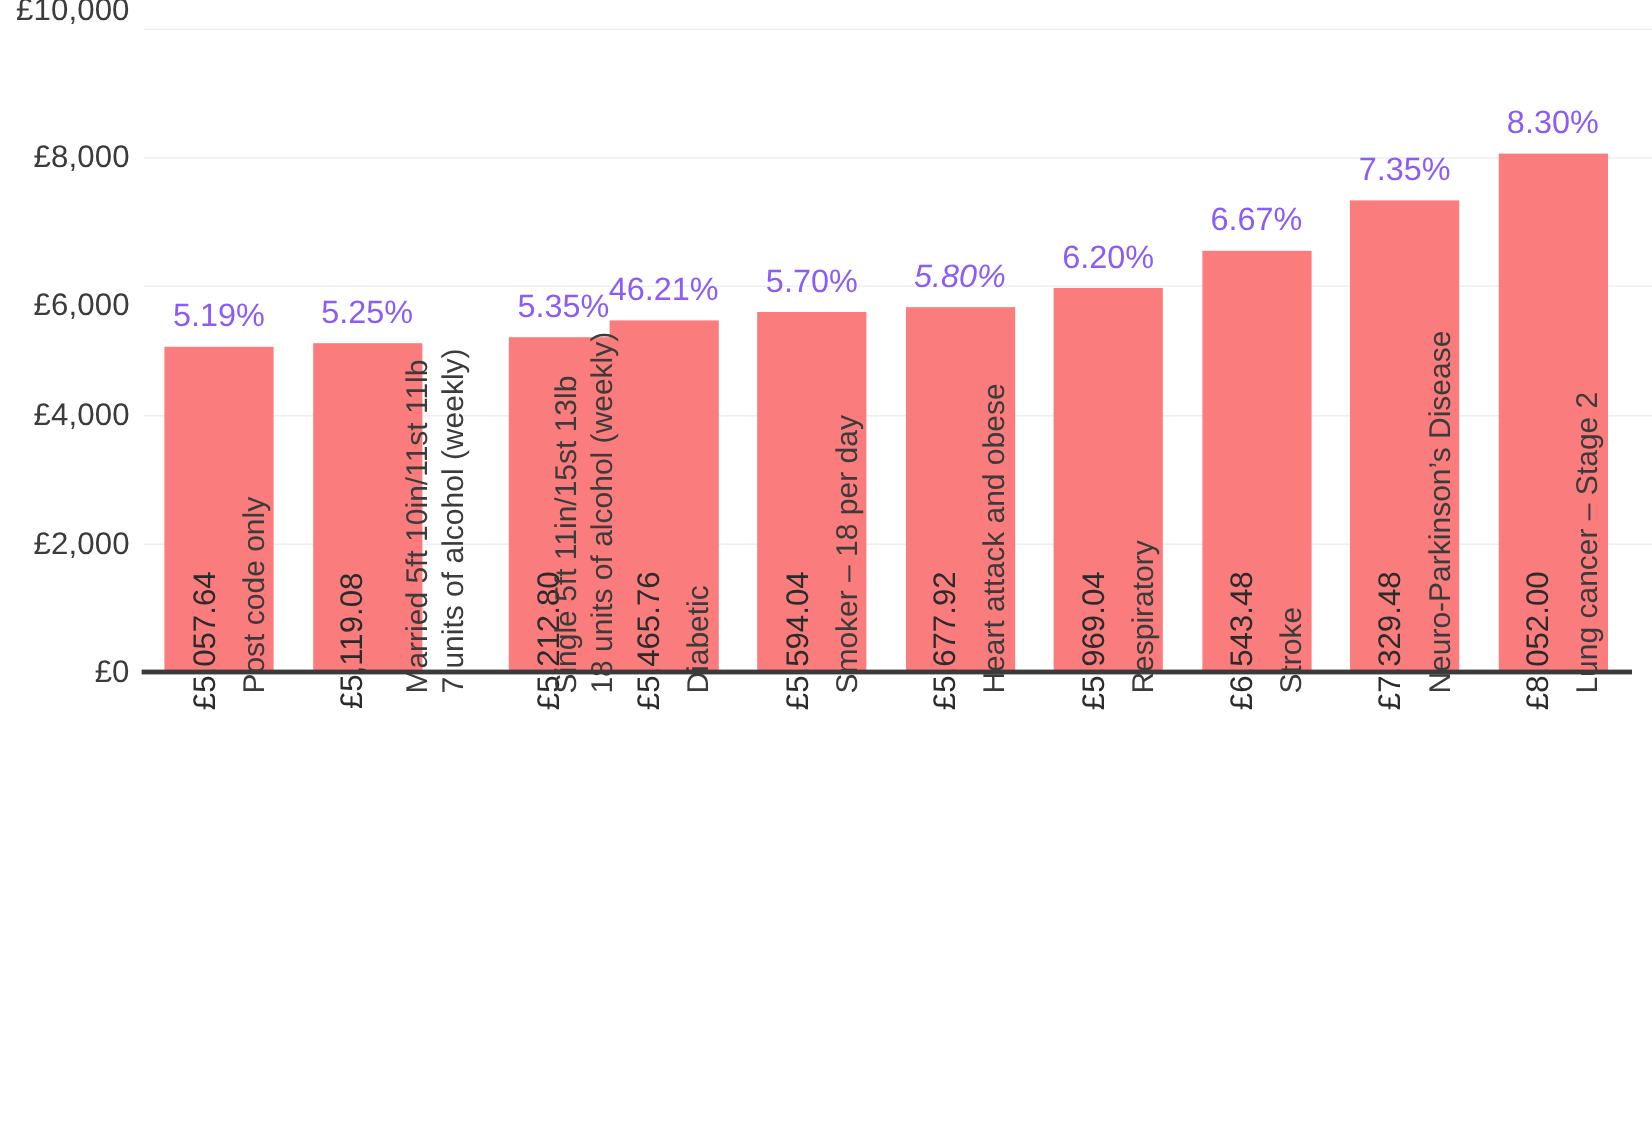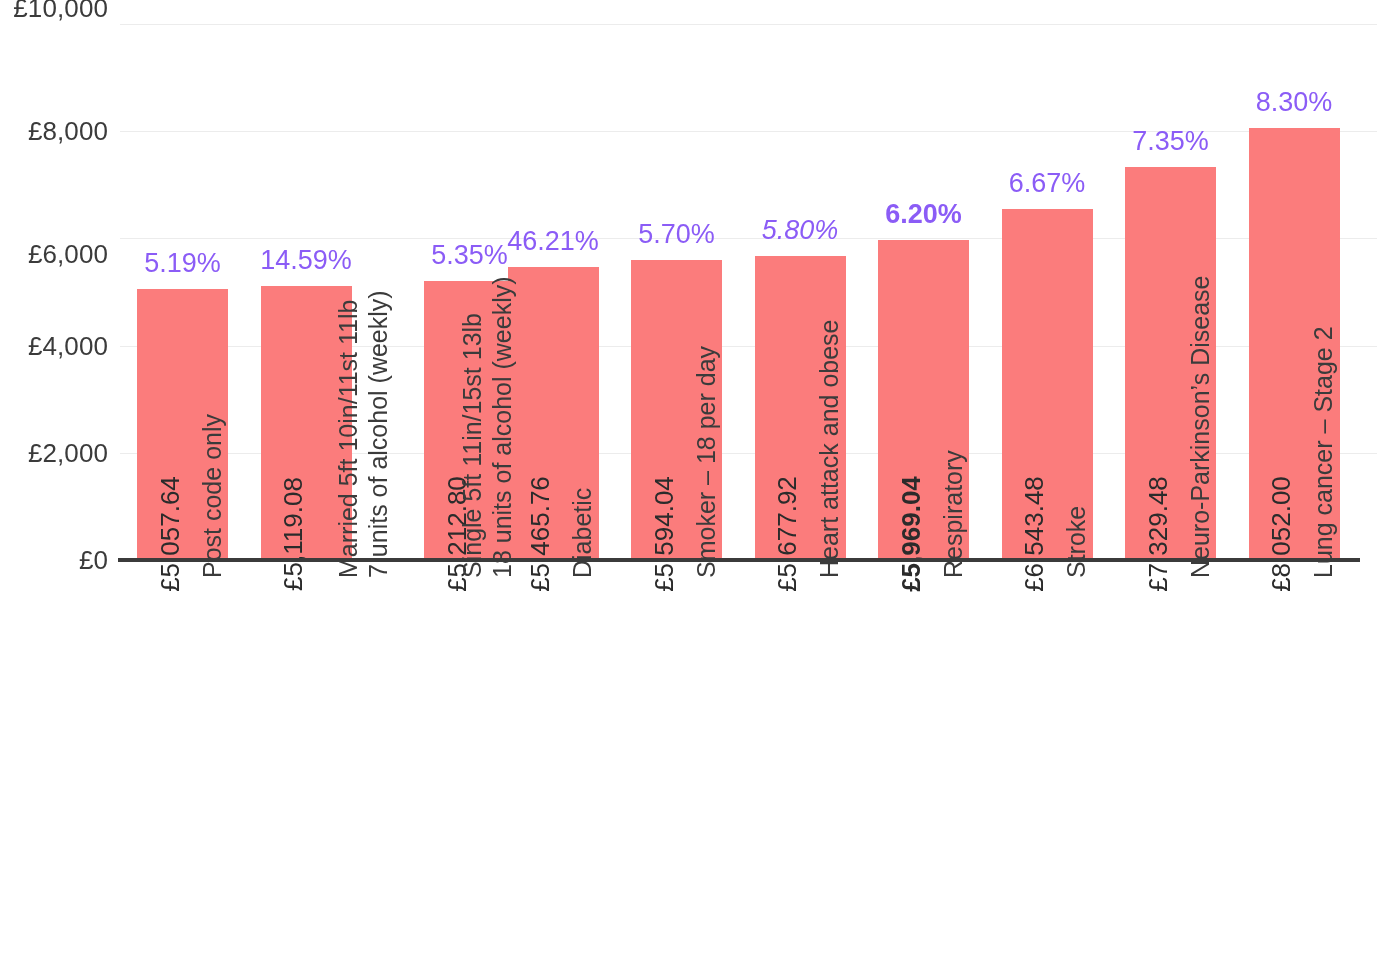--- a/index.html
+++ b/index.html
@@ -150,21 +150,21 @@
     </div>
 
   <div class="plot-area">
       <div class="bar-group" style="left: 17px; width: 91px; height: 560px;">
         <div class="bar" style="height: 271.09px; background: rgb(251, 124, 124);"></div>
         <div class="bar-pct" style="bottom: 283.09px;">5.19%</div>
         <div class="bar-value">£5,057.64</div>
       </div>
       <div class="bar-group" style="left: 140.5px; width: 91px; height: 560px;">
         <div class="bar" style="height: 274.383px; background: rgb(251, 124, 124);"></div>
-        <div class="bar-pct" style="bottom: 286.383px;">14.59%</div>
+        <div class="bar-pct" style="bottom: 286.383px;">5.25%</div>
         <div class="bar-value">£5,119.08</div>
       </div>
       <div class="bar-group" style="left: 264px; width: 91px; height: 560px; margin-left: 40px;">
         <div class="bar" style="height: 279.406px; background: rgb(251, 124, 124);"></div>
         <div class="bar-pct" style="bottom: 291.406px;">5.35%</div>
         <div class="bar-value">£5,212.80</div>
       </div>
       <div class="bar-group" style="left: 387.5px; width: 91px; height: 560px;">
         <div class="bar" style="height: 292.965px; background: rgb(251, 124, 124);"></div>
         <div class="bar-pct" style="bottom: 304.965px;">46.21%</div>
@@ -173,21 +173,21 @@
       <div class="bar-group" style="left: 511px; width: 91px; height: 560px;">
         <div class="bar" style="height: 299.841px; background: rgb(251, 124, 124);"></div>
         <div class="bar-pct" style="bottom: 311.841px;">5.70%</div>
         <div class="bar-value">£5,594.04</div>
       </div>
       <div class="bar-group" style="left: 634.5px; width: 91px; height: 560px;">
         <div class="bar" style="height: 304.337px; background: rgb(251, 124, 124);"></div>
         <div class="bar-pct" style="bottom: 316.337px; font-style: italic;">5.80%</div>
         <div class="bar-value">£5,677.92</div>
       </div>
-      <div class="bar-group" style="left: 758px; width: 91px; height: 560px; font-weight: bold;">
+      <div class="bar-group" style="left: 758px; width: 91px; height: 560px;">
         <div class="bar" style="height: 319.941px; background: rgb(251, 124, 124);"></div>
         <div class="bar-pct" style="bottom: 331.941px;">6.20%</div>
         <div class="bar-value">£5,969.04</div>
       </div>
       <div class="bar-group" style="left: 881.5px; width: 91px; height: 560px;">
         <div class="bar" style="height: 350.731px; background: rgb(251, 124, 124);"></div>
         <div class="bar-pct" style="bottom: 362.731px;">6.67%</div>
         <div class="bar-value">£6,543.48</div>
       </div>
       <div class="bar-group" style="left: 1005px; width: 91px; height: 560px;">

